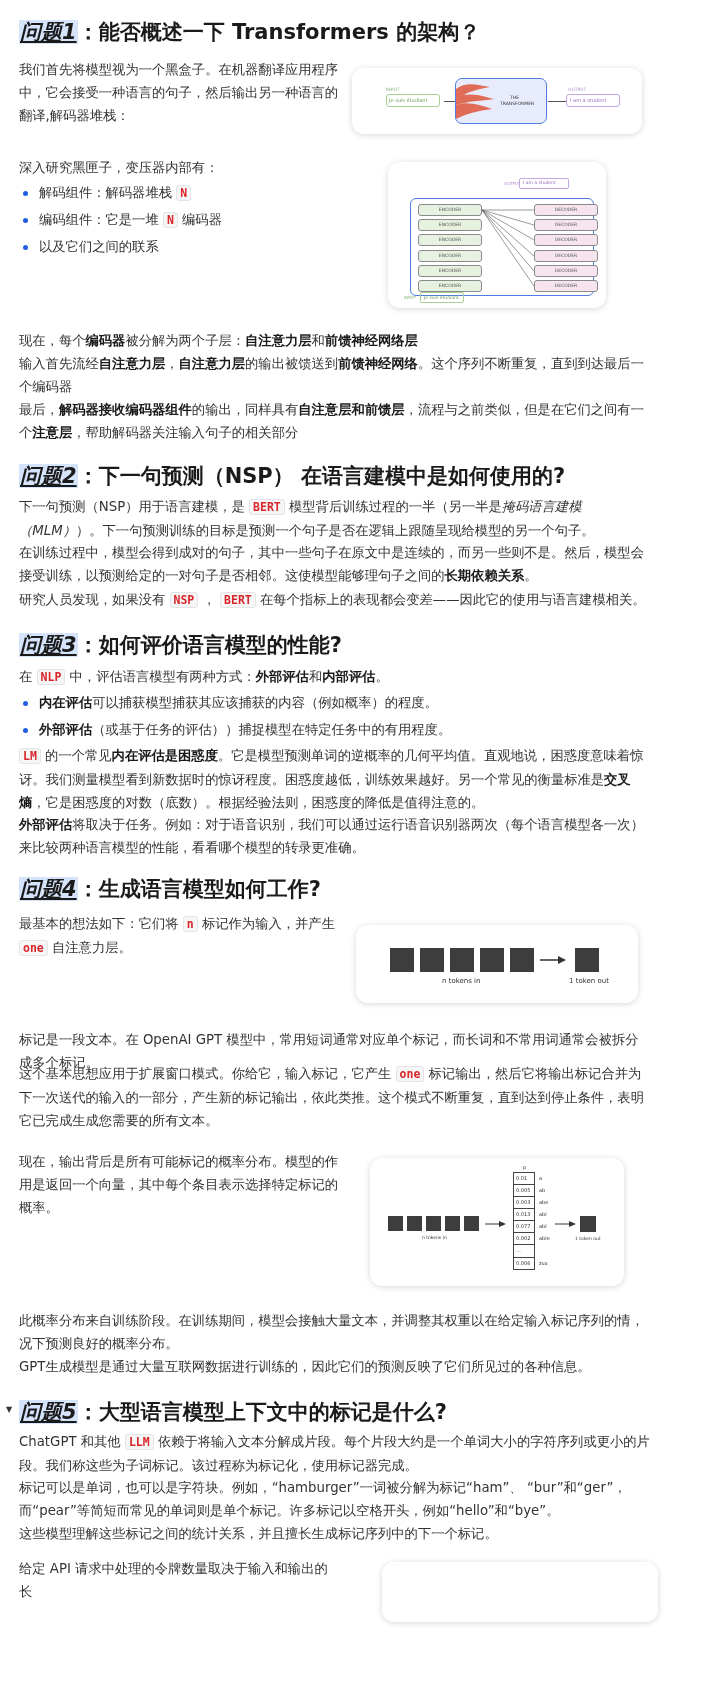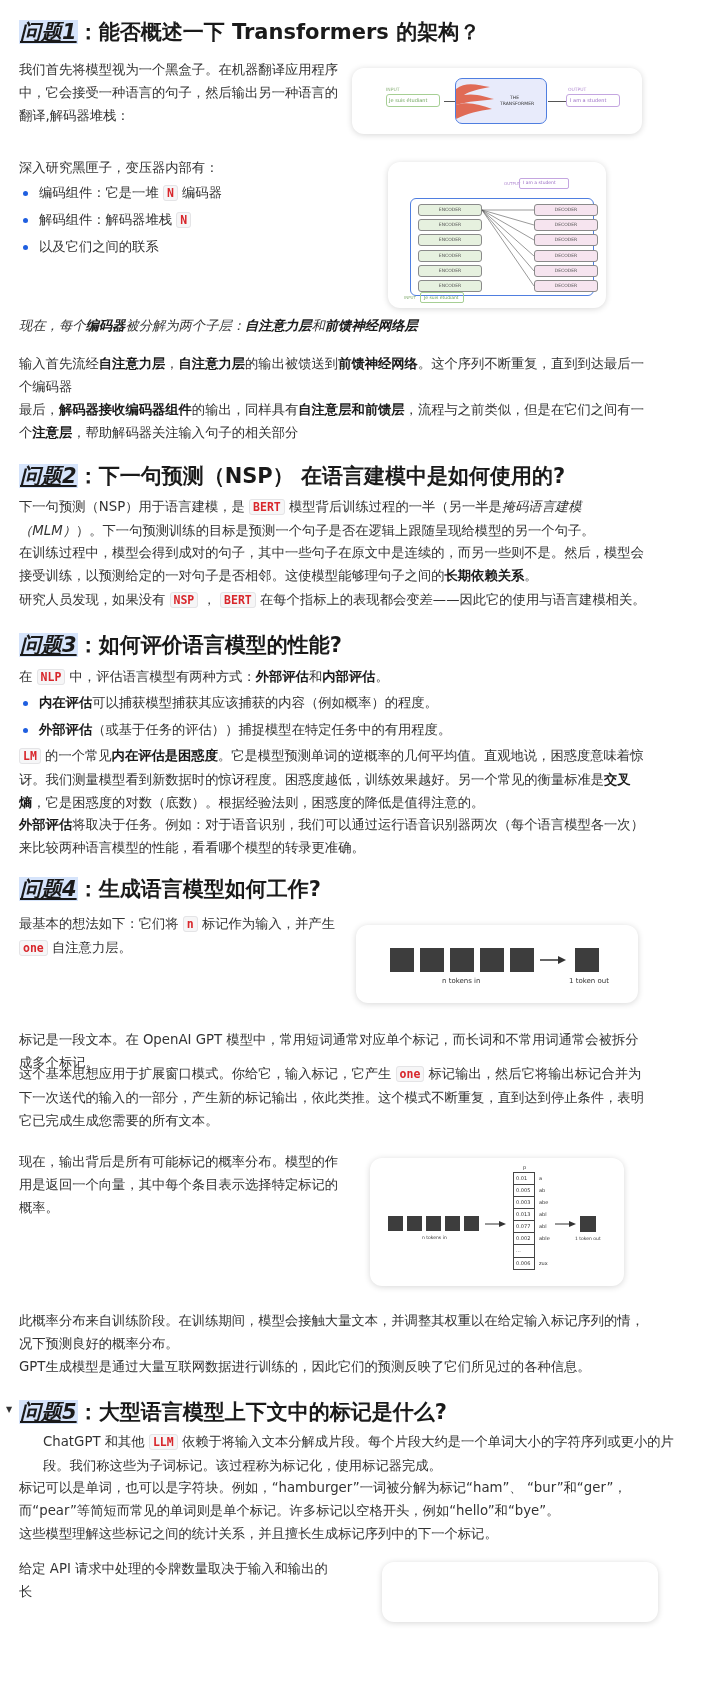--- a/index.html
+++ b/index.html
@@ -44,22 +44,22 @@
   </div>
   <div class="abs" style="left:196px;top:33px;width:18px;height:1px;background:#555;"></div>
   <div class="sm" style="left:216px;top:19px;font-size:4.5px;color:#b08ad0;">OUTPUT</div>
   <div class="abs" style="left:214px;top:26px;width:54px;height:13px;border:1px solid #c4a6e0;border-radius:3px;"></div>
   <div class="sm" style="left:218px;top:29px;font-size:5px;color:#9a6dc4;">I  am  a  student</div>
 </div>
 
 <p class="t" style="top:156px;">深入研究黑匣子，变压器内部有：</p>
 
 <ul class="b" style="top:181px;">
+  <li><span>解码组件：解码器堆栈 </span><span class="code">N</span></li>
   <li><span>编码组件：它是一堆 </span><span class="code">N</span><span> 编码器</span></li>
-  <li><span>解码组件：解码器堆栈 </span><span class="code">N</span></li>
   <li><span>以及它们之间的联系</span></li>
 </ul>
 
 <div class="card" style="left:388px;top:162px;width:218px;height:146px;">
   <div class="sm" style="left:116px;top:19px;font-size:4px;color:#b08ad0;">OUTPUT</div>
   <div class="abs" style="left:131px;top:16px;width:50px;height:11px;border:1px solid #c4a6e0;border-radius:2px;"></div>
   <div class="sm" style="left:135px;top:18px;font-size:4.5px;color:#9a6dc4;">I  am  a  student</div>
   <div class="abs" style="left:22px;top:36px;width:184px;height:98px;border:1.5px solid #4f7ee0;border-radius:6px;"></div>
   <div class="enc" style="top:42px;">ENCODER</div>
   <div class="enc" style="top:57px;">ENCODER</div>
@@ -81,21 +81,21 @@
       <line x1="94" y1="48" x2="146" y2="94"></line>
         <line x1="94" y1="48" x2="146" y2="109"></line>
         <line x1="94" y1="48" x2="146" y2="124"></line>
     </g>
   </svg>
   <div class="sm" style="left:16px;top:133px;font-size:4px;color:#8bb27a;">INPUT</div>
   <div class="abs" style="left:32px;top:130px;width:44px;height:11px;border:1px solid #a6cf94;border-radius:2px;"></div>
   <div class="sm" style="left:36px;top:133px;font-size:4.5px;color:#6da35a;">Je  suis  étudiant</div>
 </div>
 
-<p class="t" style="top:314px;font-style:italic;"><span>现在，每个</span><b>编码器</b><span>被分解为两个子层：</span><b>自注意力层</b><span>和</span><b>前馈神经网络层</b></p>
+<p class="t" style="top:329px;"><span>现在，每个</span><b>编码器</b><span>被分解为两个子层：</span><b>自注意力层</b><span>和</span><b>前馈神经网络层</b></p>
 <p class="t" style="top:352px;width:632px;"><span>输入首先流经</span><b>自注意力层</b><span>，</span><b>自注意力层</b><span>的输出被馈送到</span><b>前馈神经网络</b><span>。这个序列不断重复，直到到达最后一个编码器</span></p>
 <p class="t" style="top:398px;width:632px;"><span>最后，</span><b>解码器接收编码器组件</b><span>的输出，同样具有</span><b>自注意层和前馈层</b><span>，流程与之前类似，但是在它们之间有一个</span><b>注意层</b><span>，帮助解码器关注输入句子的相关部分</span></p>
 
 <h2 class="q" style="top:462px;"><span class="qn">问题2</span><span>：下一句预测（NSP） 在语言建模中是如何使用的?</span></h2>
 <p class="t" style="top:495px;width:632px;"><span>下一句预测（NSP）用于语言建模，是 </span><span class="code">BERT</span><span> 模型背后训练过程的一半（另一半是</span><i>掩码语言建模（MLM）</i><span>）。下一句预测训练的目标是预测一个句子是否在逻辑上跟随呈现给模型的另一个句子。</span></p>
 <p class="t" style="top:541px;width:632px;"><span>在训练过程中，模型会得到成对的句子，其中一些句子在原文中是连续的，而另一些则不是。然后，模型会接受训练，以预测给定的一对句子是否相邻。这使模型能够理句子之间的</span><b>长期依赖关系</b><span>。</span></p>
 <p class="t" style="top:588px;"><span>研究人员发现，如果没有 </span><span class="code">NSP</span><span> ， </span><span class="code">BERT</span><span> 在每个指标上的表现都会变差——因此它的使用与语言建模相关。</span></p>
 
 <h2 class="q" style="top:631px;"><span class="qn">问题3</span><span>：如何评价语言模型的性能?</span></h2>
 <p class="t" style="top:665px;"><span>在 </span><span class="code">NLP</span><span> 中，评估语言模型有两种方式：</span><b>外部评估</b><span>和</span><b>内部评估</b><span>。</span></p>
@@ -164,17 +164,17 @@
     </svg>
   <div class="tok" style="left:210px;top:58px;width:16px;height:16px;"></div>
   <div class="sm" style="left:205px;top:78px;font-size:4.5px;color:#333;">1 token out</div>
 </div>
 
 <p class="t" style="top:1309px;width:632px;">此概率分布来自训练阶段。在训练期间，模型会接触大量文本，并调整其权重以在给定输入标记序列的情，况下预测良好的概率分布。</p>
 <p class="t" style="top:1355px;">GPT生成模型是通过大量互联网数据进行训练的，因此它们的预测反映了它们所见过的各种信息。</p>
 
 <div class="abs" style="left:6px;top:1405px;font-size:8px;color:#333;">▼</div>
 <h2 class="q" style="top:1398px;"><span class="qn">问题5</span><span>：大型语言模型上下文中的标记是什么?</span></h2>
-<p class="t" style="top:1430px;width:632px;margin-left:24px;"><span>ChatGPT 和其他 </span><span class="code">LLM</span><span> 依赖于将输入文本分解成片段。每个片段大约是一个单词大小的字符序列或更小的片段。我们称这些为子词标记。该过程称为标记化，使用标记器完成。</span></p>
+<p class="t" style="top:1430px;width:632px;"><span>ChatGPT 和其他 </span><span class="code">LLM</span><span> 依赖于将输入文本分解成片段。每个片段大约是一个单词大小的字符序列或更小的片段。我们称这些为子词标记。该过程称为标记化，使用标记器完成。</span></p>
 <p class="t" style="top:1476px;width:632px;">标记可以是单词，也可以是字符块。例如，“hamburger”一词被分解为标记“ham”、 “bur”和“ger”，而“pear”等简短而常见的单词则是单个标记。许多标记以空格开头，例如“hello”和“bye”。</p>
 <p class="t" style="top:1522px;">这些模型理解这些标记之间的统计关系，并且擅长生成标记序列中的下一个标记。</p>
 <p class="t" style="top:1557px;width:320px;">给定 API 请求中处理的令牌数量取决于输入和输出的长</p>
 <div class="card" style="left:382px;top:1562px;width:276px;height:60px;"></div>
 
 </body></html>

